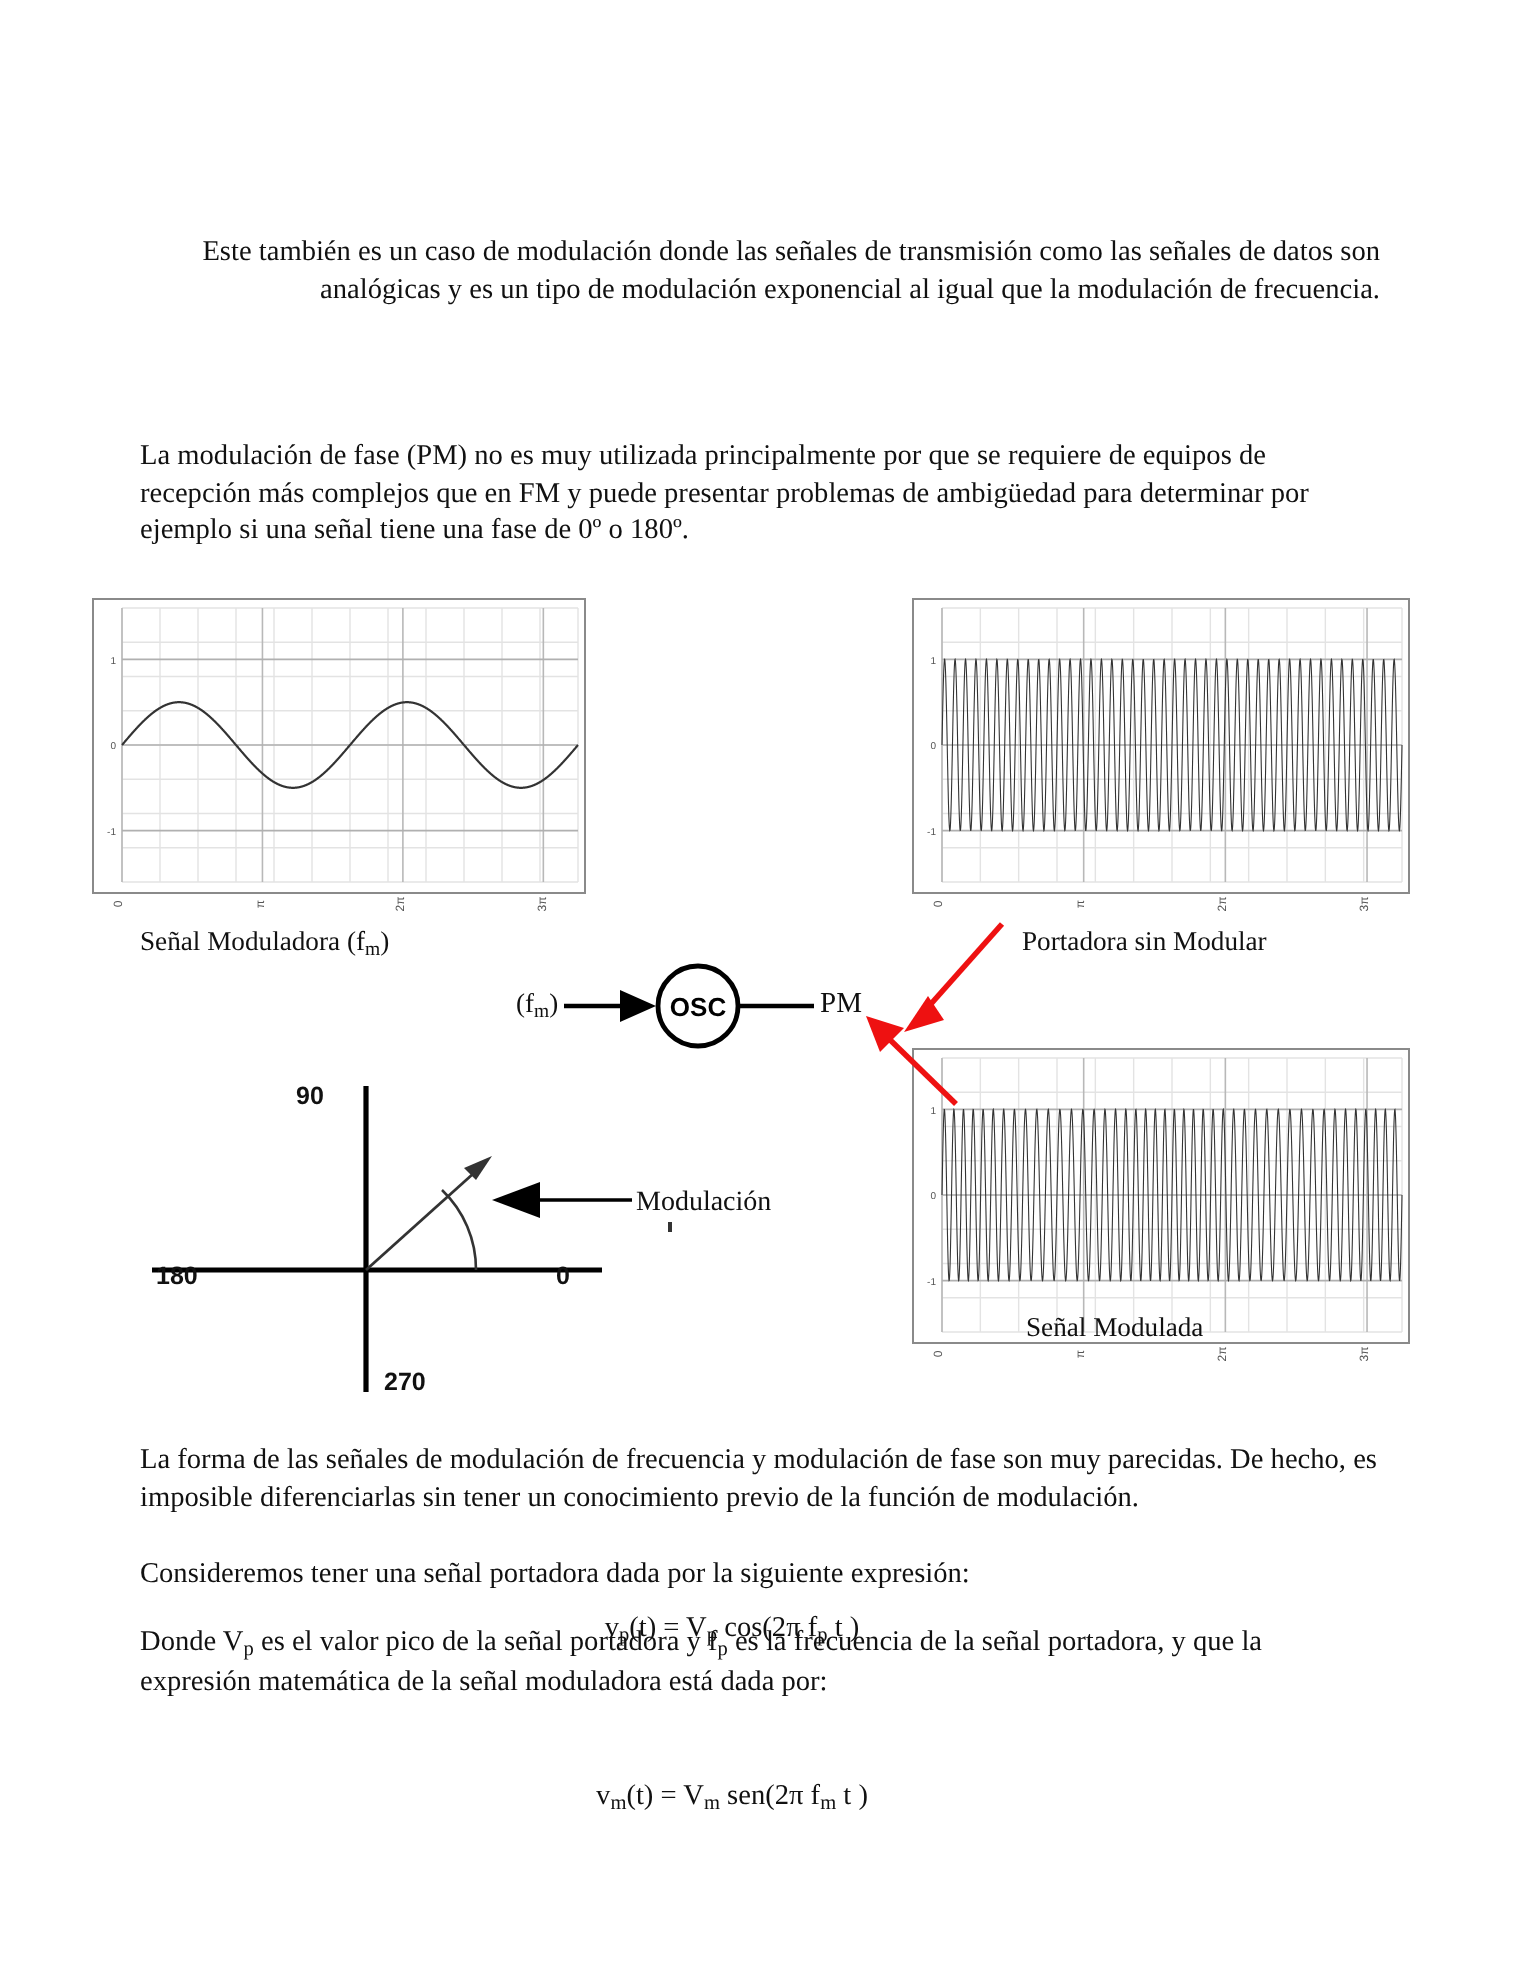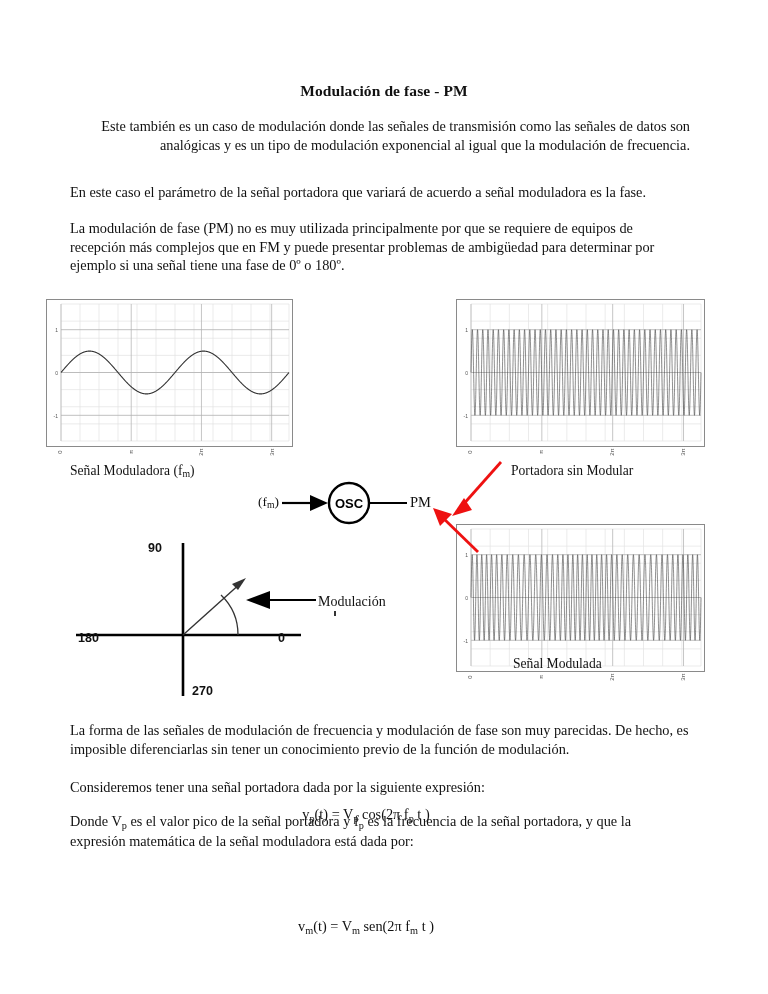--- a/index.html
+++ b/index.html
@@ -46,21 +46,21 @@
   .p6 { top: 812px; }
 
   .formula {
     position: absolute;
     left: 0;
     width: 732px;
     text-align: center;
     font-size: 14.3px;
   }
   .f1 { top: 806px; }
-  .f2 { top: 890px; margin-top: 28px; }
+  .f2 { top: 890px; }
 
   sub { font-size: 0.72em; vertical-align: -0.25em; }
 
   
   .chart {
     position: absolute;
     box-sizing: border-box;
     border: 1.4px solid #8a8a8a;
     background: #ffffff;
   }
@@ -156,24 +156,22 @@
     width: 1.5px;
     height: 5px;
     background: #333;
   }
 </style>
 </head>
 <body>
 
 <div class="page">
 
-  <div class="doc-title">Modulación de fase - PM</div>
 
   <div class="para p1">Este también es un caso de modulación donde las señales de transmisión como las señales de datos son analógicas y es un tipo de modulación exponencial al igual que la modulación de frecuencia.</div>
-  <div class="para p2">En este caso el parámetro de la señal portadora que variará de acuerdo a señal moduladora es la fase.</div>
   <div class="para p3">La modulación de fase (PM) no es muy utilizada principalmente por que se requiere de equipos de recepción más complejos que en FM y puede presentar problemas de ambigüedad para determinar por ejemplo si una señal tiene una fase de 0º o 180º.</div>
 
   <div class="chart" id="chart-modulating">
     <svg width="244" height="145" viewBox="0 0 244 145">
         <line x1="14" y1="4" x2="14" y2="141" stroke="#e3e3e3" stroke-width="0.7"></line>
         <line x1="33" y1="4" x2="33" y2="141" stroke="#e3e3e3" stroke-width="0.7"></line>
         <line x1="52" y1="4" x2="52" y2="141" stroke="#e3e3e3" stroke-width="0.7"></line>
         <line x1="71" y1="4" x2="71" y2="141" stroke="#e3e3e3" stroke-width="0.7"></line>
         <line x1="90" y1="4" x2="90" y2="141" stroke="#e3e3e3" stroke-width="0.7"></line>
         <line x1="109" y1="4" x2="109" y2="141" stroke="#e3e3e3" stroke-width="0.7"></line>

